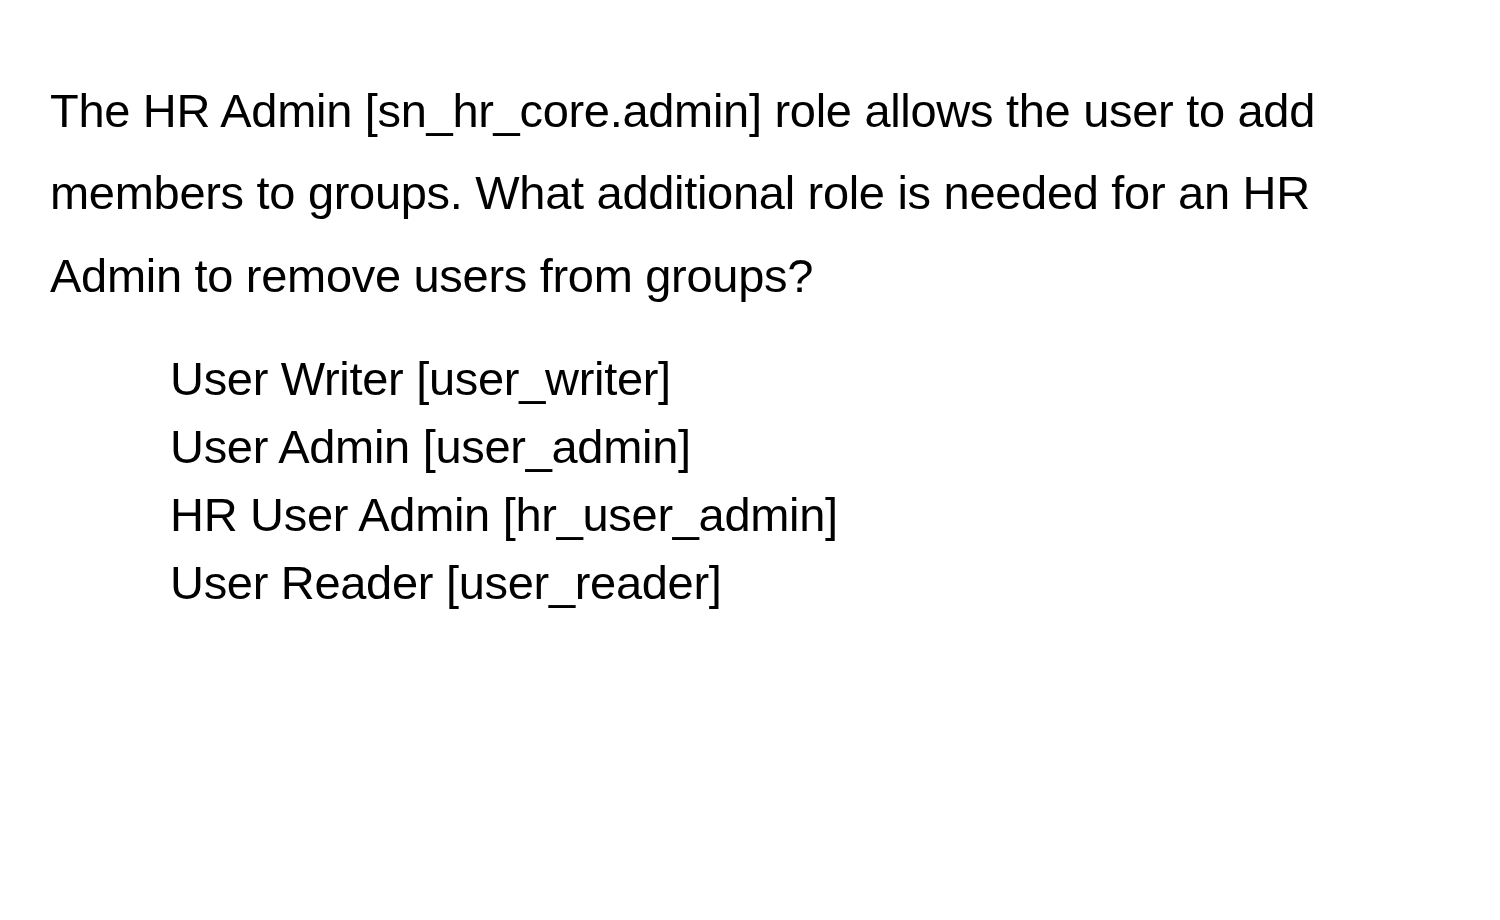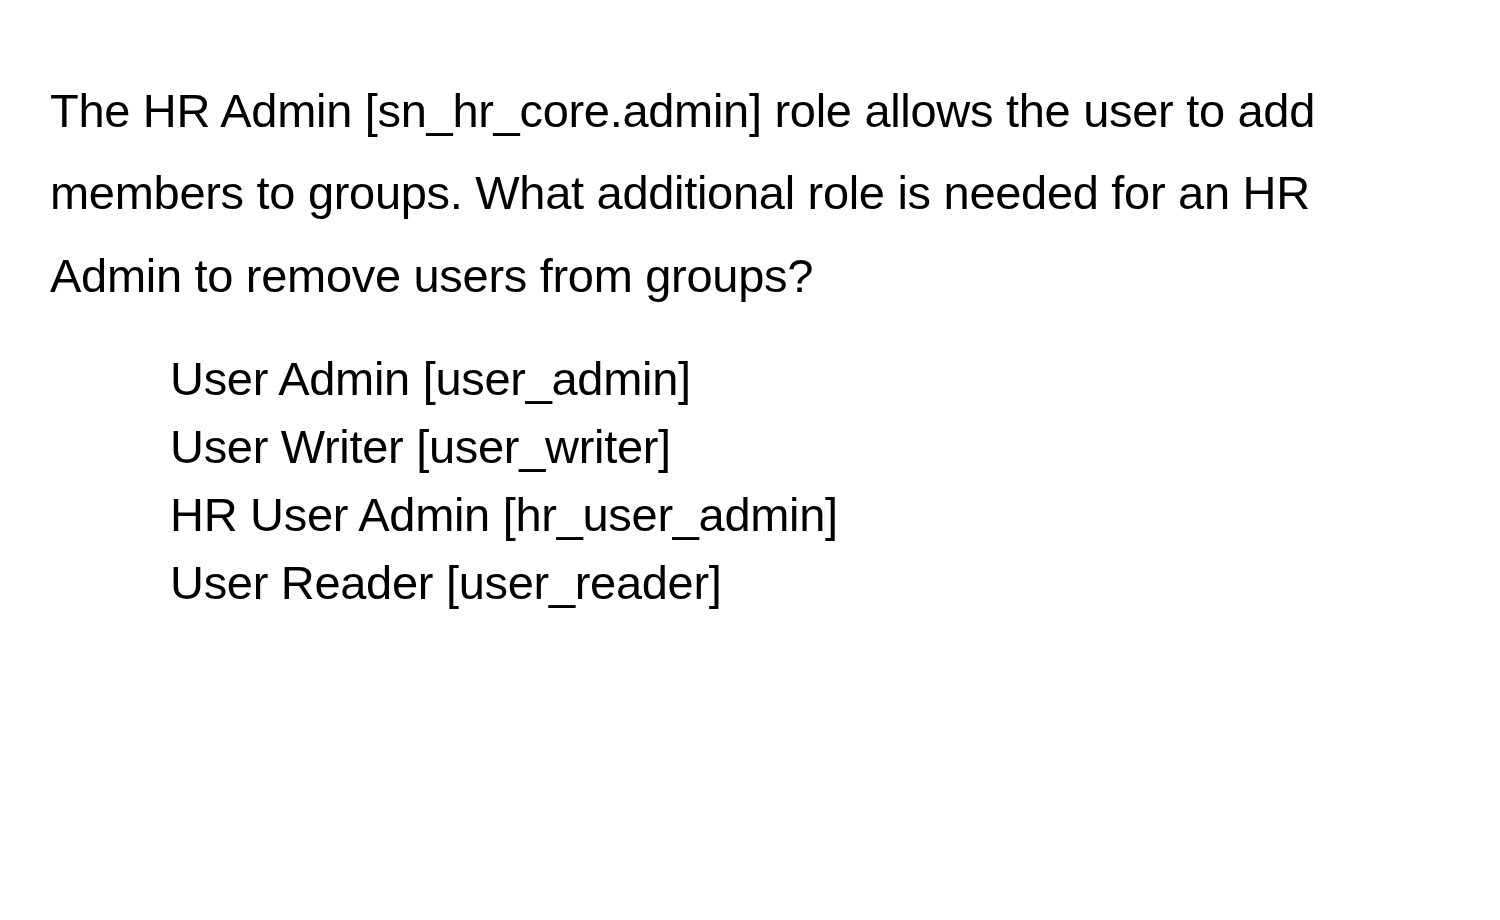--- a/index.html
+++ b/index.html
@@ -30,17 +30,17 @@
       line-height: 1.45;
       font-weight: 400;
       letter-spacing: -0.3px;
     }
   </style>
 </head>
 <body>
 
 <div class="question">The HR Admin [sn_hr_core.admin] role allows the user to add members to groups. What additional role is needed for an HR Admin to remove users from groups?</div>
 <div class="options">
+  <div class="option">User Writer [user_writer]</div>
   <div class="option">User Admin [user_admin]</div>
-  <div class="option">User Writer [user_writer]</div>
   <div class="option">HR User Admin [hr_user_admin]</div>
   <div class="option">User Reader [user_reader]</div>
 </div>
 
 </body></html>

